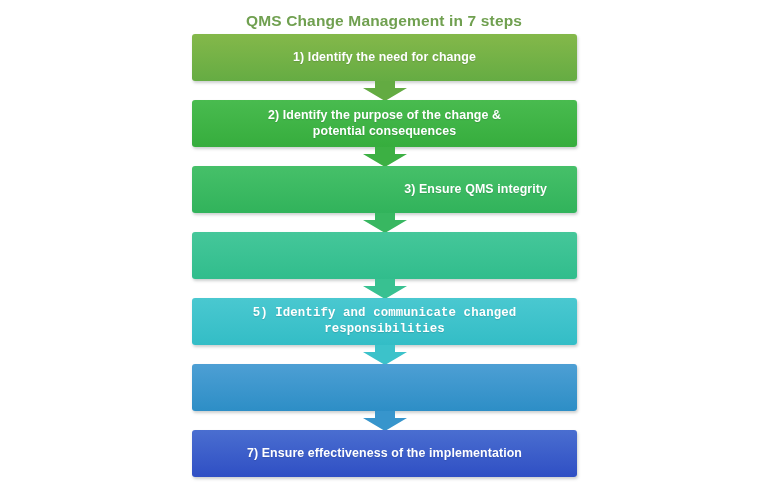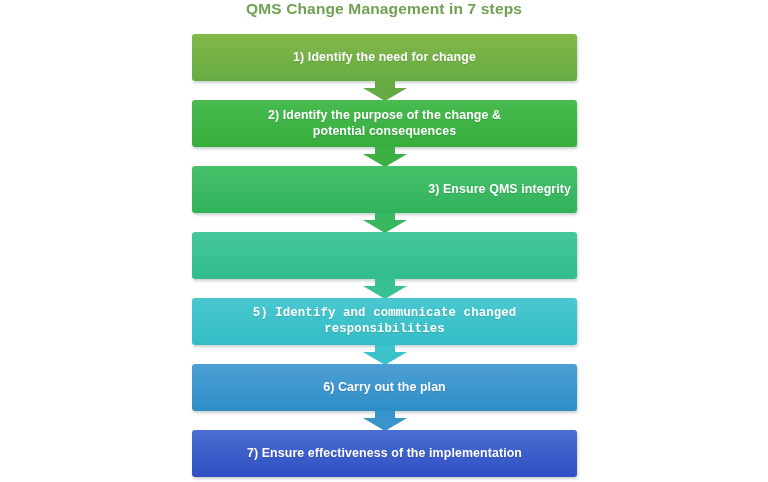--- a/index.html
+++ b/index.html
@@ -17,21 +17,21 @@
   #page {
     position: relative;
     width: 768px;
     height: 482px;
     background: #ffffff;
   }
 
   #title {
     position: absolute;
     left: 0;
-    top: 0;
+    top: 12px;
     width: 768px;
     text-align: center;
     font-size: 15.5px;
     font-weight: bold;
     letter-spacing: 0.15px;
     color: #70a050;
   }
 
   #flow {
     position: absolute;
@@ -44,21 +44,21 @@
     position: relative;
     width: 385px;
     height: 47px;
     margin-bottom: 19px;
     border-radius: 3px;
     box-shadow: 1px 2px 3px rgba(120,130,130,0.38);
     display: flex;
     align-items: center;
     justify-content: center;
     box-sizing: border-box;
-    padding: 0 6px;
+    padding: 0 30px;
   }
 
   .step:last-child {
     margin-bottom: 0;
   }
 
   .step-label {
     color: #ffffff;
     font-size: 12.4px;
     font-weight: bold;
@@ -130,21 +130,20 @@
       </div>
       <div class="step" style="background: linear-gradient(rgb(74, 200, 208) 0%, rgb(51, 189, 198) 100%); font-family: Liberation Mono, monospace;">
         <div class="step-label">5) Identify and communicate changed responsibilities</div>
         <div class="arrow">
           <svg viewBox="0 0 52 20" xmlns="http://www.w3.org/2000/svg">
             <path d="M16 0 H36 V7 H48 L26 20 L4 7 H16 Z" fill="#3cc2ca"></path>
           </svg>
         </div>
       </div>
       <div class="step" style="background: linear-gradient(rgb(77, 159, 212) 0%, rgb(45, 142, 198) 100%);">
-        <div class="step-label">6) Carry out the plan</div>
         <div class="arrow">
           <svg viewBox="0 0 52 20" xmlns="http://www.w3.org/2000/svg">
             <path d="M16 0 H36 V7 H48 L26 20 L4 7 H16 Z" fill="#3795cc"></path>
           </svg>
         </div>
       </div>
       <div class="step" style="background: linear-gradient(rgb(74, 110, 208) 0%, rgb(47, 79, 196) 100%);">
         <div class="step-label">7) Ensure effectiveness of the implementation</div>
       </div>
     </div>

